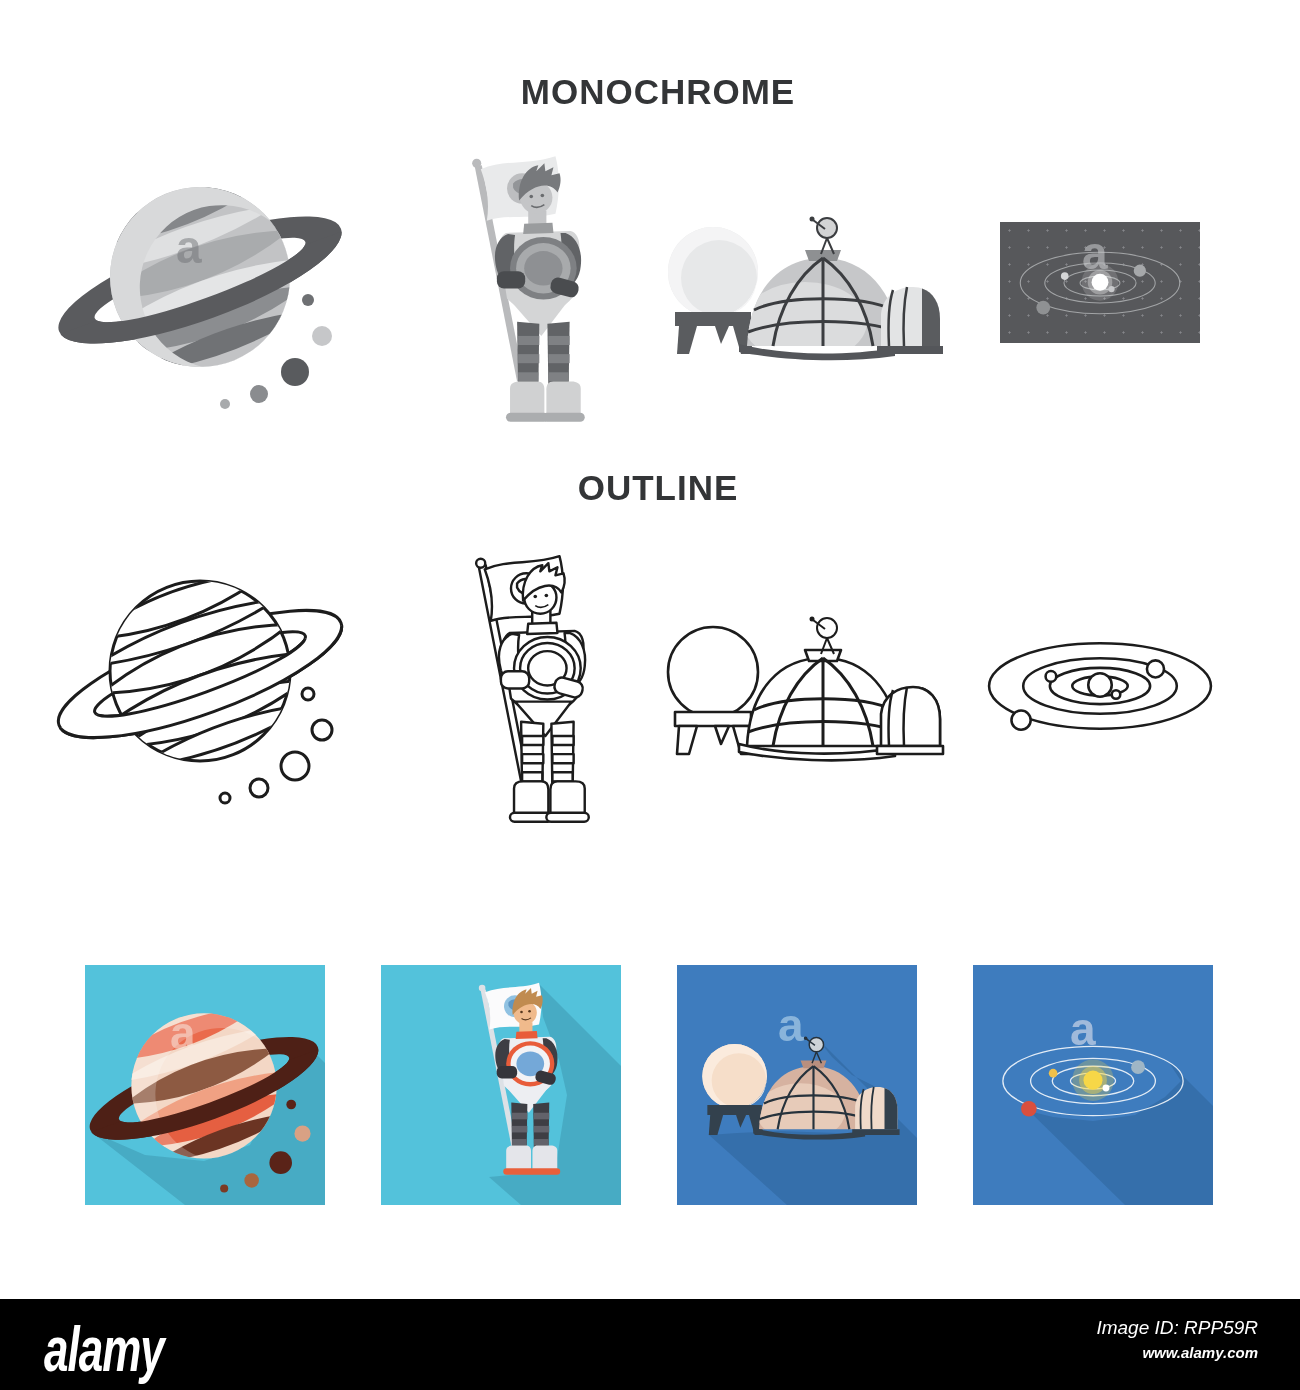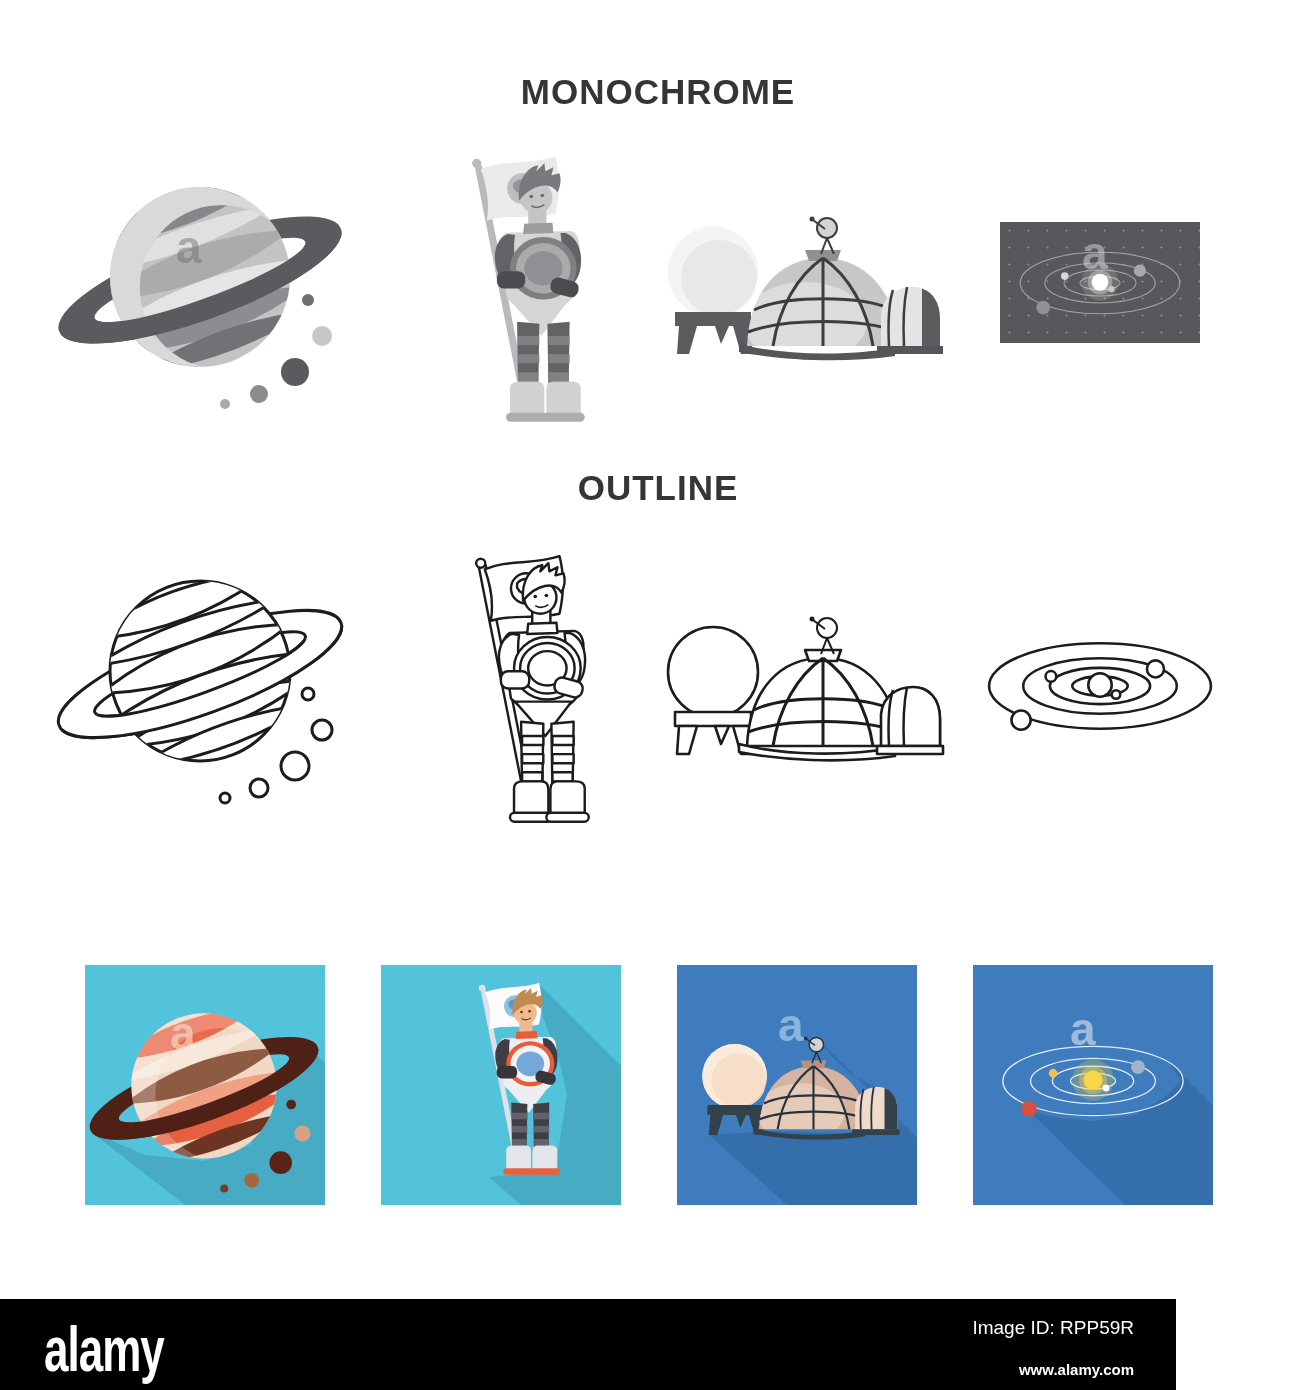--- a/index.html
+++ b/index.html
@@ -29,25 +29,25 @@
 
   
   .wm{position:absolute;font-weight:700;font-size:46px;line-height:1;pointer-events:none;}
   .wm1{left:176px;top:224px;color:rgba(112,114,117,0.50);}
   .wm2{left:1082px;top:230px;color:rgba(204,205,208,0.55);}
   .wm3{left:170px;top:1010px;color:rgba(247,232,222,0.55);}
   .wm4{left:778px;top:1002px;color:rgba(150,190,225,0.85);}
   .wm5{left:1070px;top:1006px;color:rgba(178,198,224,0.85);}
 
   
-  .bottombar{position:absolute;left:0;top:1299px;width:1176px;height:91px;background:#000;}
+  .bottombar{position:absolute;left:0;top:1299px;width:1300px;height:91px;background:#000;font-style:italic;}
   .logo{position:absolute;left:44px;top:14px;color:#fff;font-size:44px;font-weight:700;
         letter-spacing:-1px;transform:scaleY(1.45);transform-origin:left top;}
   .barright{position:absolute;right:42px;top:18px;text-align:right;color:#fff;}
-  .imgid{font-size:19px;font-weight:400;margin-bottom:22px;}
+  .imgid{font-size:19px;font-weight:400;margin-bottom:5px;}
   .url{font-size:15px;font-weight:700;}
 
   
   .v-out{--stk:#1c1c1c;}
   .v-mono-planet{--ring:#5A5B5E;--base:#C2C3C5;--b1:#85878A;--b2:#DFE0E1;--b3:#A9ABAD;
     --b4:#E4E5E6;--b5:#8B8D90;--b6:#707275;--hl:#D8D9DA;
     --m1:#6E7073;--m2:#C6C7C9;--m3:#595B5E;--m4:#8A8C8F;--m5:#A8AAAC;}
   .v-out-planet{--skw:3;--ring:#fff;--base:#fff;--b1:#fff;--b2:#fff;--b3:#fff;--b4:#fff;
     --b5:#fff;--b6:#fff;--hl:transparent;--m1:#fff;--m2:#fff;--m3:#fff;--m4:#fff;--m5:#fff;}
   .v-flat-planet{--ring:#4E2016;--base:#F3D7C5;--b1:#EA6A4C;--b2:#F8E8DC;--b3:#8D5A42;

